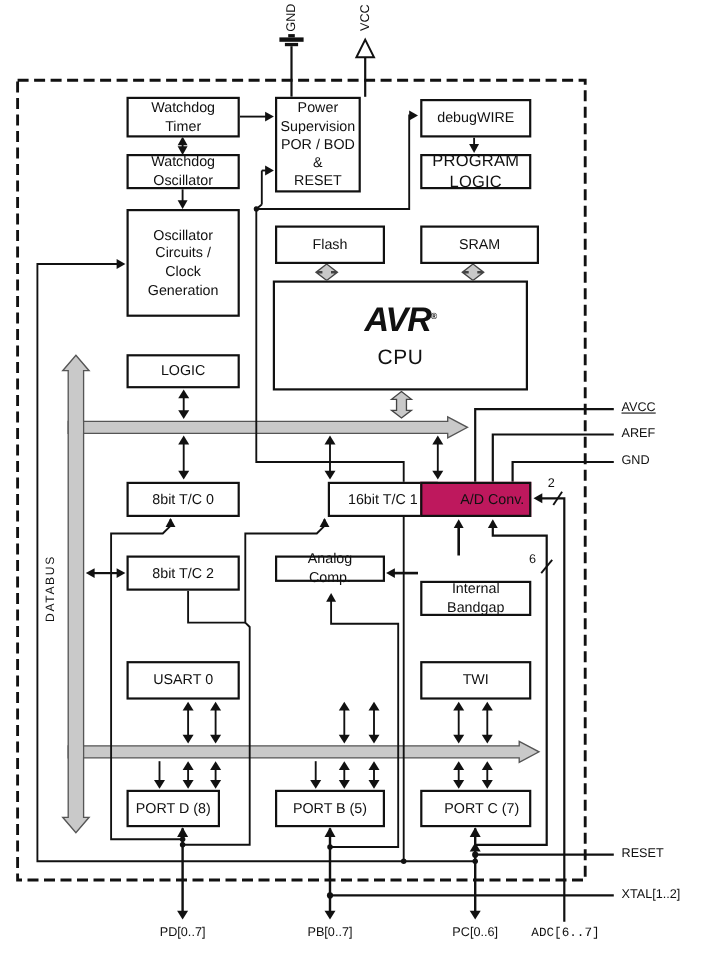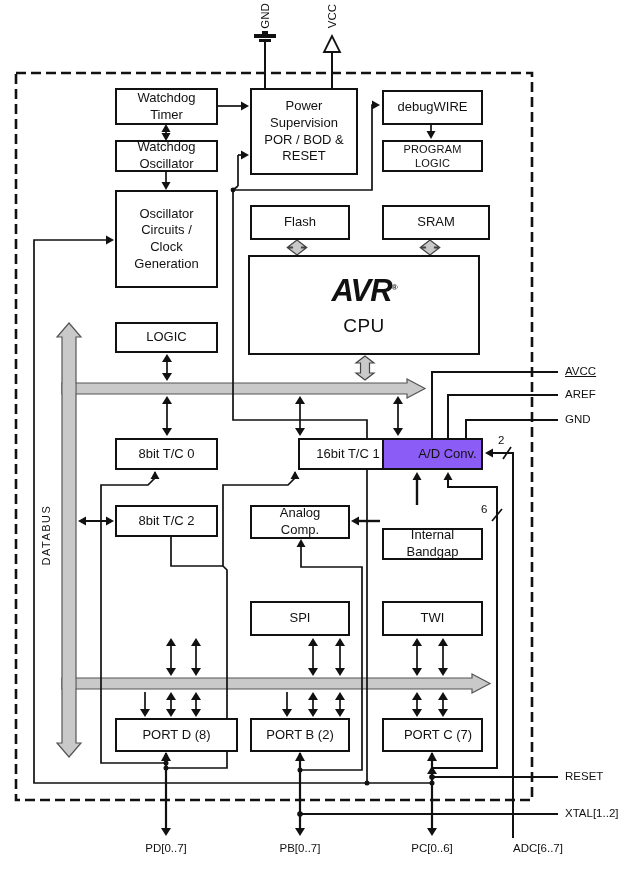--- a/index.html
+++ b/index.html
@@ -3,22 +3,22 @@
 <meta charset="utf-8">
 <style>
   html,body{margin:0;padding:0;background:#fff;}
   #stage{position:relative;width:640px;height:870px;background:#ffffff;overflow:hidden;
          font-family:"Liberation Sans","DejaVu Sans",sans-serif;color:#111;}
   #wires{position:absolute;left:0;top:0;z-index:1;}
   .block{position:absolute;z-index:2;background:#fff;border:2.4px solid #111;
          display:flex;align-items:center;justify-content:center;text-align:center;
          box-sizing:border-box;}
   .block-label{white-space:pre-line;font-size:13px;line-height:1.28;color:#111;}
-  .small .block-label{font-size:11px;letter-spacing:.2px;text-align:center;}
-  .shaded{background:#8b5cf6;padding-left:30px;}
+  .small .block-label{font-size:15px;letter-spacing:.2px;text-align:center;}
+  .shaded{background:#be185d;padding-left:30px;}
   .cpu-box{flex-direction:column;gap:6px;}
   .avr-brand{font-size:31px;font-weight:bold;font-style:italic;letter-spacing:-1px;
              font-family:"Liberation Sans","DejaVu Sans",sans-serif;}
   .avr-reg{font-size:8px;vertical-align:super;font-style:normal;}
   .cpu-word{font-size:19px;letter-spacing:.5px;}
   .lbl{position:absolute;z-index:3;font-size:11.5px;color:#111;white-space:nowrap;}
   .lbl-c{text-align:center;}
   .rot{transform:rotate(-90deg);transform-origin:center center;text-align:center;}
   .databus-lbl{font-size:11px;letter-spacing:1.5px;}
 </style>
@@ -224,45 +224,45 @@
     </div>
 <div class="block" style="left:115px;top:322px;width:103px;height:31px;">
       <span class="block-label">LOGIC</span>
     </div>
 <div class="block" style="left:115px;top:438px;width:103px;height:32px;">
       <span class="block-label">8bit T/C 0</span>
     </div>
 <div class="block" style="left:115px;top:505px;width:103px;height:32px;">
       <span class="block-label">8bit T/C 2</span>
     </div>
-<div class="block" style="left:115px;top:718px;width:123px;height:34px;">
+<div class="block" style="left:115px;top:601px;width:103px;height:35px;">
+      <span class="block-label">USART 0</span>
+    </div>
+<div class="block" style="left:115px;top:718px;width:85px;height:34px;">
       <span class="block-label">PORT D (8)</span>
     </div>
 
-<div class="block" style="left:250px;top:88px;width:108px;height:87px;">
+<div class="block" style="left:250px;top:88px;width:78px;height:87px;">
       <span class="block-label">Power
 Supervision
 POR / BOD &amp;
 RESET</span>
     </div>
 <div class="block" style="left:250px;top:205px;width:100px;height:35px;">
       <span class="block-label">Flash</span>
     </div>
 <div class="block" style="left:250px;top:438px;width:100px;height:32px;margin-left:48px;">
       <span class="block-label">16bit T/C 1</span>
     </div>
-<div class="block" style="left:250px;top:505px;width:100px;height:34px;">
+<div class="block" style="left:250px;top:505px;width:100px;height:24px;">
       <span class="block-label">Analog
 Comp.</span>
     </div>
-<div class="block" style="left:250px;top:601px;width:100px;height:35px;">
-      <span class="block-label">SPI</span>
-    </div>
 <div class="block" style="left:250px;top:718px;width:100px;height:34px;">
-      <span class="block-label">PORT B (2)</span>
+      <span class="block-label">PORT B (5)</span>
     </div>
 
 <div class="block" style="left:382px;top:90px;width:101px;height:35px;">
       <span class="block-label">debugWIRE</span>
     </div>
 <div class="block small" style="left:382px;top:140px;width:101px;height:32px;">
       <span class="block-label">PROGRAM
 LOGIC</span>
     </div>
 <div class="block" style="left:382px;top:205px;width:108px;height:35px;">
@@ -293,18 +293,18 @@
 
 <div class="lbl" style="left:565px;top:365px;text-decoration:underline;">AVCC</div>
 <div class="lbl" style="left:565px;top:388px;">AREF</div>
 <div class="lbl" style="left:565px;top:413px;">GND</div>
 <div class="lbl" style="left:565px;top:770px;">RESET</div>
 <div class="lbl" style="left:565px;top:807px;">XTAL[1..2]</div>
 
 <div class="lbl lbl-c" style="left:136px;top:842px;width:60px;">PD[0..7]</div>
 <div class="lbl lbl-c" style="left:270px;top:842px;width:60px;">PB[0..7]</div>
 <div class="lbl lbl-c" style="left:402px;top:842px;width:60px;">PC[0..6]</div>
-<div class="lbl lbl-c" style="left:508px;top:842px;width:60px;">ADC[6..7]</div>
+<div class="lbl lbl-c" style="left:483px;top:842px;width:60px;font-family:Liberation Mono, monospace;">ADC[6..7]</div>
 
 <div class="lbl" style="left:498px;top:434px;">2</div>
 <div class="lbl" style="left:481px;top:503px;">6</div>
 
 </div>
 
 </body></html>

